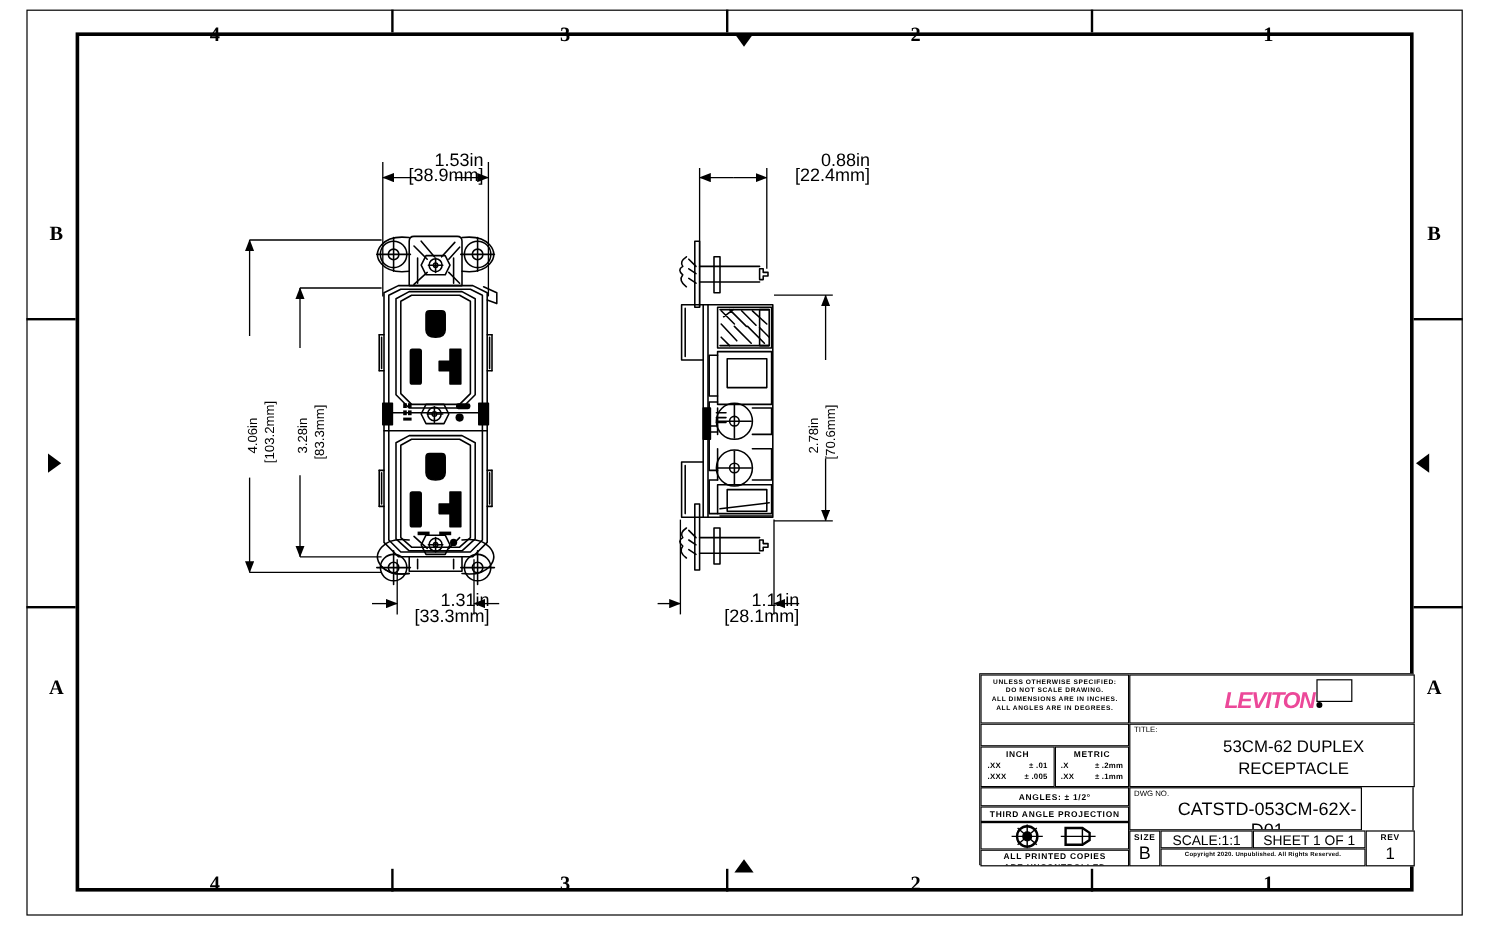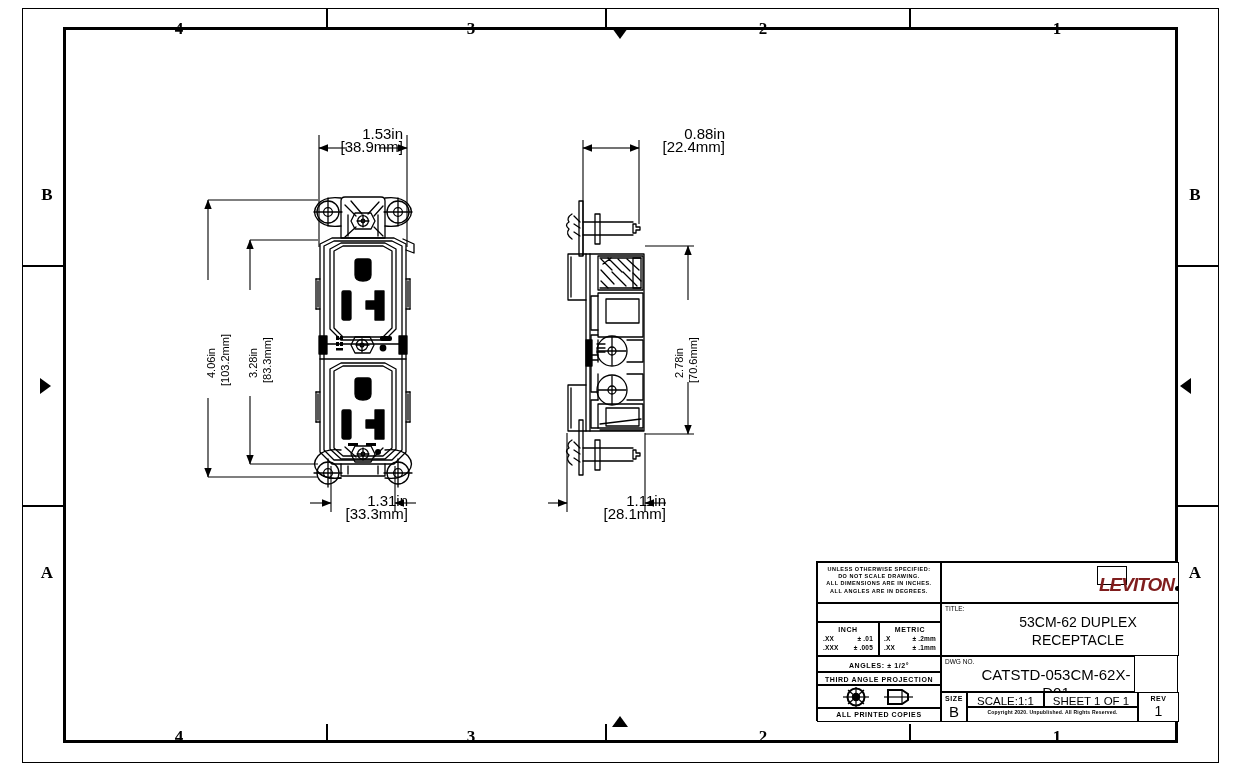--- a/index.html
+++ b/index.html
@@ -188,22 +188,22 @@
     color: #000;
     letter-spacing: 0.2px;
     line-height: 9px;
   }
   #leviton-logo {
     font-family: "Liberation Sans", sans-serif;
     font-weight: bold;
     font-style: italic;
     font-size: 19px;
     letter-spacing: -1px;
-    color: #7f1d1d;
-    text-align: right;
+    color: #ec4899;
+    text-align: center;
     line-height: 22px;
   }
   .dot {
     display: inline-block;
     width: 5px; height: 5px;
     border-radius: 50%;
     background: #000;
     vertical-align: baseline;
     margin-left: 1px;
   }

